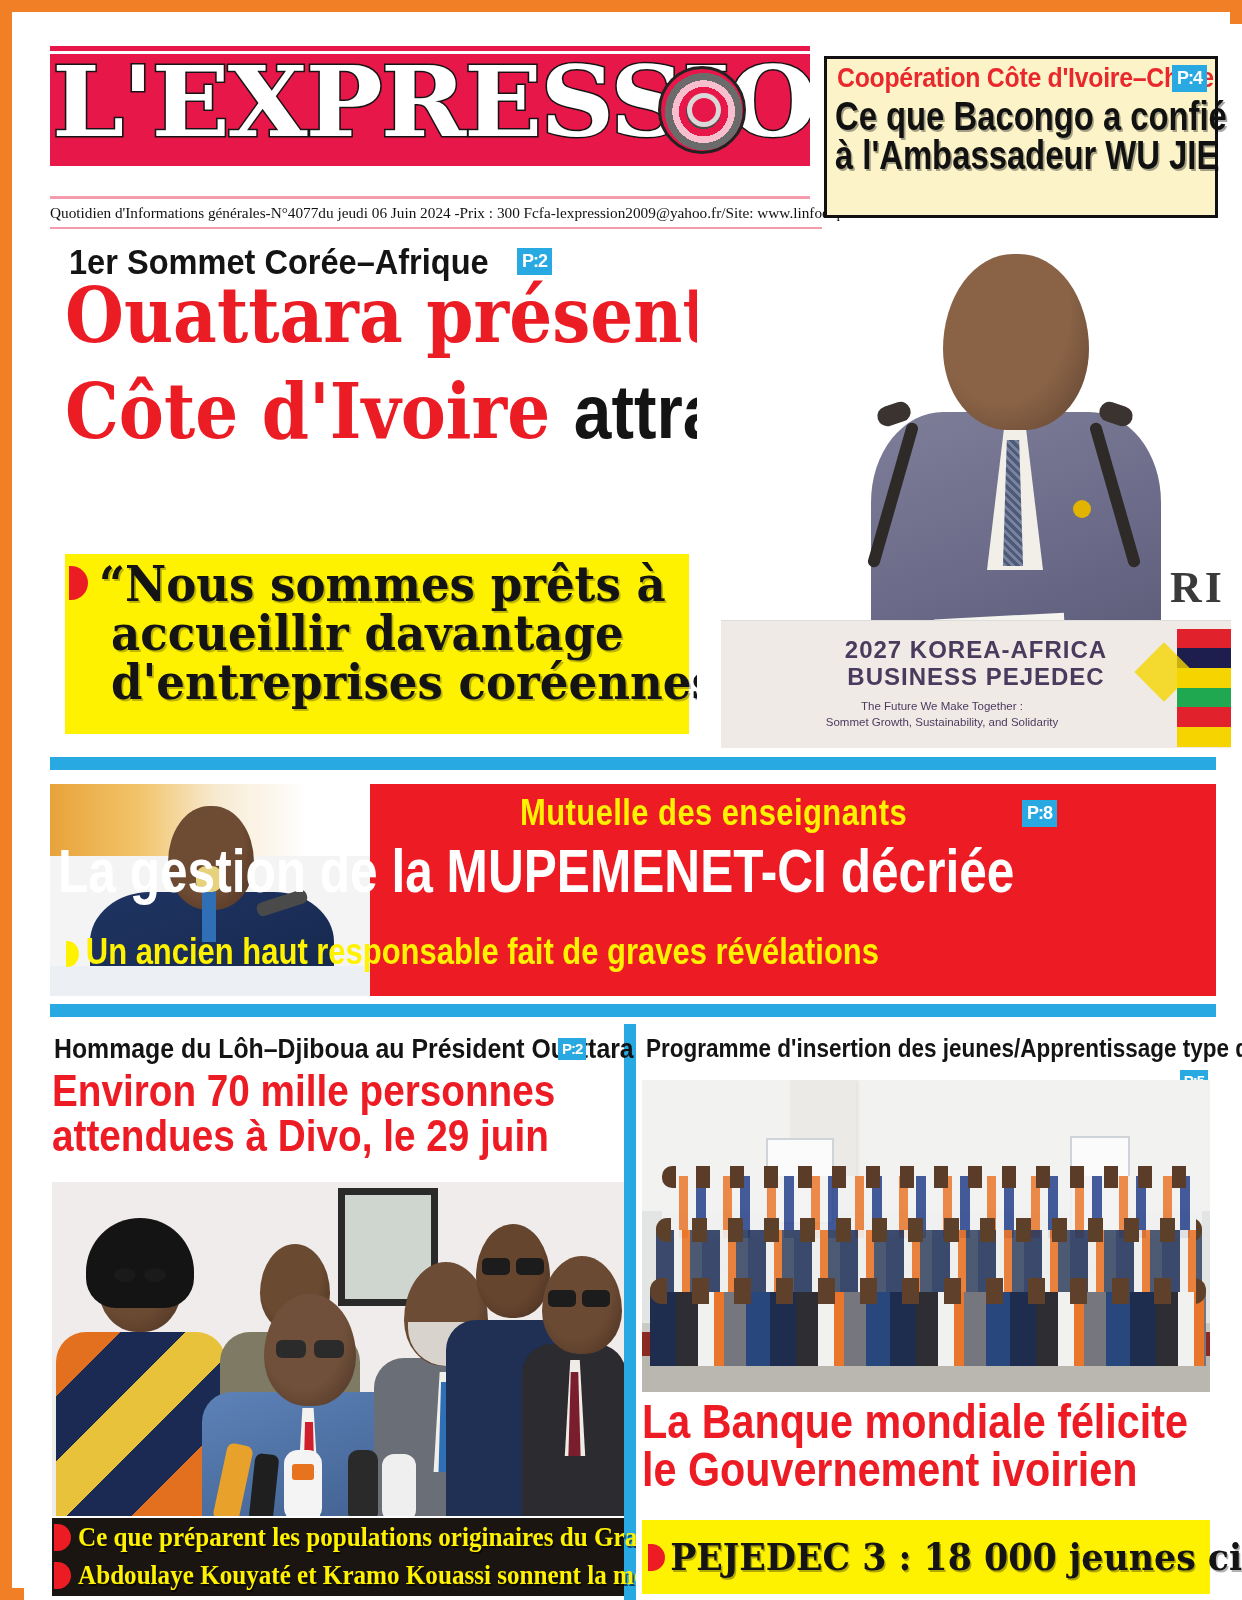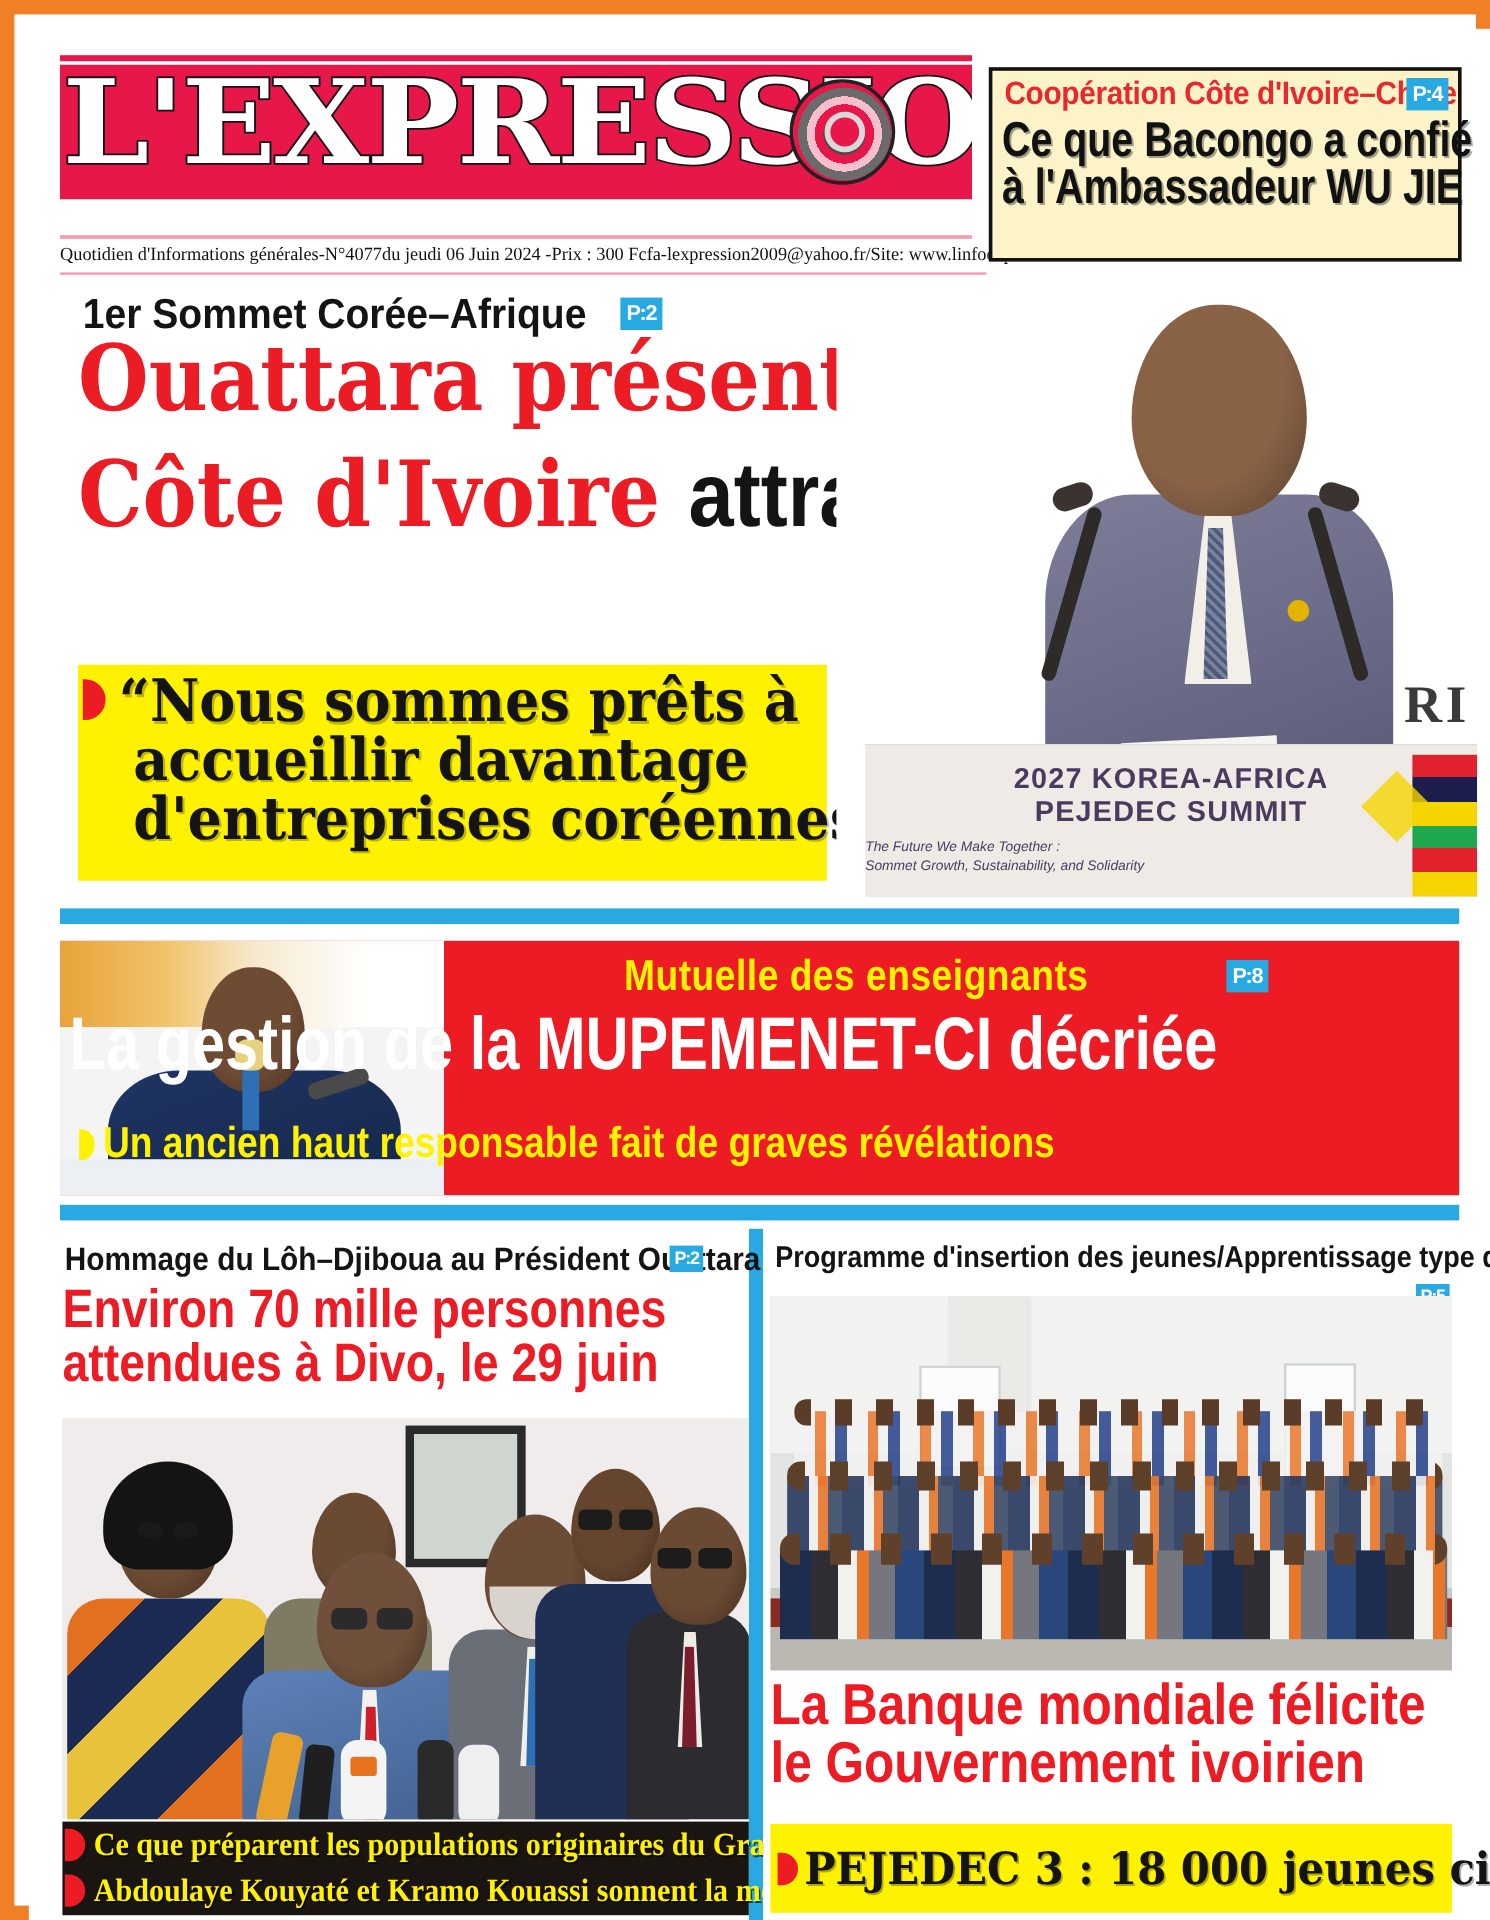--- a/index.html
+++ b/index.html
@@ -130,22 +130,22 @@
   .podium {
     position:absolute; left:24px; bottom:0px; width:510px; height:128px;
     background:#EFEAE6; border-top:1px solid #ddd;
   }
   .podium .p1 {
     text-align:center; color:#4A3B5E; font-weight:bold; font-size:24px;
     letter-spacing:1px; margin-top:16px; line-height:1.12;
     font-family:"Liberation Sans",sans-serif;
   }
   .podium .p2 {
-    text-align:left; color:#4A3B5E; font-size:11.5px; margin-top:8px; line-height:1.3;
-    font-family:"Liberation Sans",sans-serif; padding-right:68px;font-style:italic;
+    text-align:center; color:#4A3B5E; font-size:11.5px; margin-top:8px; line-height:1.3;
+    font-family:"Liberation Sans",sans-serif; padding-right:68px;
   }
   .kente {
     position:absolute; right:0px; top:8px; width:54px; height:118px;
     background:
       linear-gradient(180deg,#E1212B 0 16%, #1D1E4E 16% 33%, #F5D400 33% 50%, #1FA84F 50% 66%, #E1212B 66% 83%, #F5D400 83% 100%);
   }
   .kente:after{
     content:""; position:absolute; left:-34px; top:22px; width:42px; height:42px;
     background:#F5D400; transform:rotate(45deg); opacity:.8;
   }
@@ -332,21 +332,21 @@
         <div class="mic left"></div>
         <div class="mic right"></div>
         <div class="mic-head l"></div>
         <div class="mic-head r"></div>
         <div class="pres-pin"></div>
         <div class="pres-paper"></div>
       </div>
       <div class="ri-letters">RI</div>
       <div class="podium">
         <div class="p1">2027 KOREA-AFRICA</div>
-        <div class="p1" style="margin-top:0">PEJEDEC SUMMIT</div>
+        <div class="p1" style="margin-top:0">BUSINESS PEJEDEC</div>
         <div class="p2">The Future We Make Together :</div>
         <div class="p2" style="margin-top:1px">Sommet Growth, Sustainability, and Solidarity</div>
         <div class="kente"></div>
       </div>
     </div>
   </div>
 
   <div class="cyanbar" style="top:733px;"></div>
 
   <div class="redsec">

